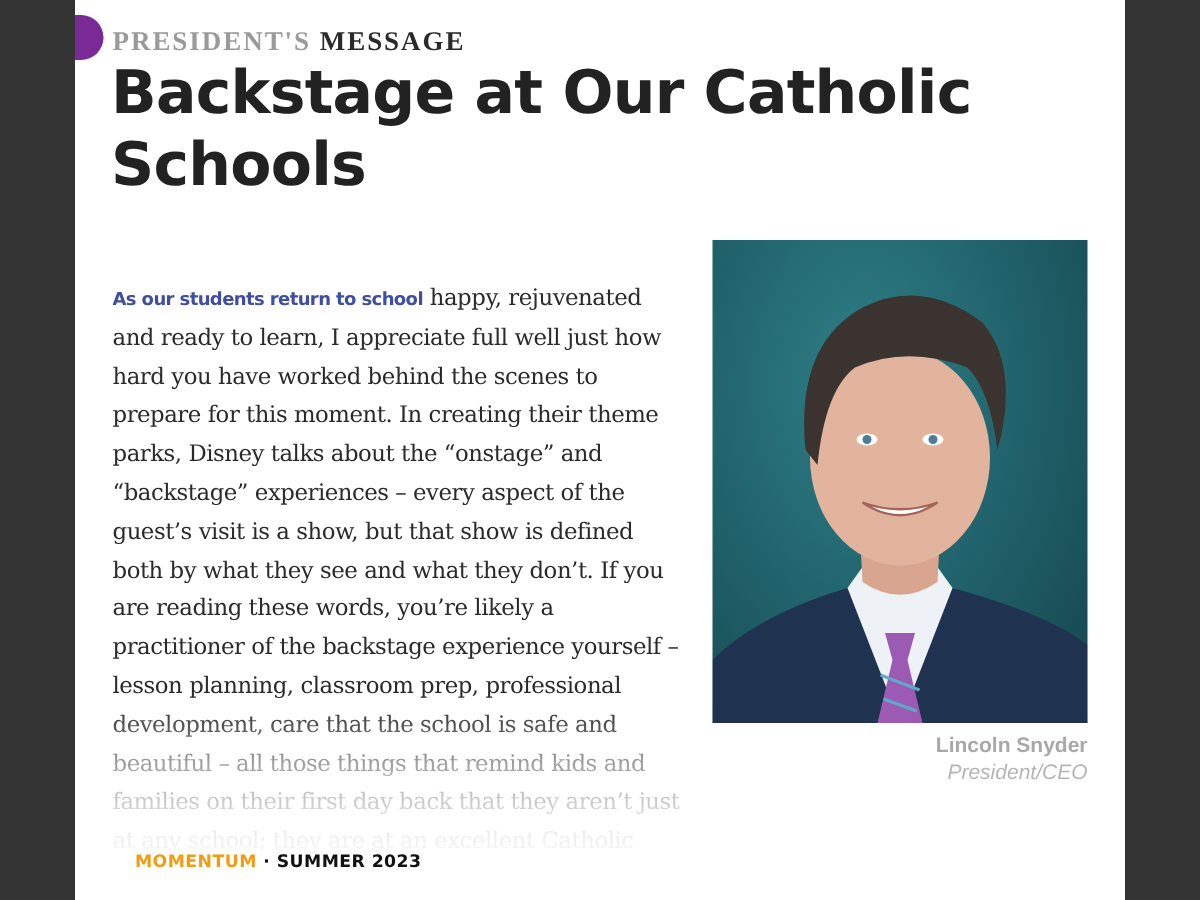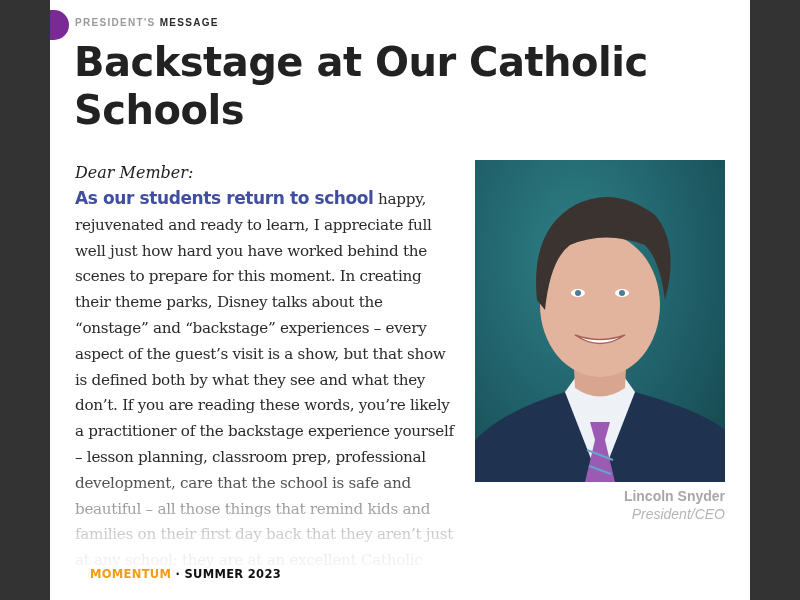--- a/index.html
+++ b/index.html
@@ -11,43 +11,43 @@
     .page {
       position: absolute; left: 50px; top: 0; width: 700px; height: 600px;
       background: #ffffff; overflow: hidden;
     }
     .tab-dot {
       position: absolute; left: -15px; top: 10px; width: 34px; height: 30px;
       border-radius: 0 15px 15px 0; background: #7a2a96;
     }
     .kicker {
       position: absolute; left: 25px; top: 17px;
-      font-family: Liberation Sans, sans-serif; font-weight: bold;
-      font-size: 10px; letter-spacing: 1.3px; color: #2a2a2a;
+      font-family: Liberation Serif, serif; font-weight: bold;
+      font-size: 18px; letter-spacing: 1.3px; color: #2a2a2a;
     }
     .kicker .muted { color: #9a9a9a; }
     .title {
       position: absolute; left: 24px; top: 38px; width: 640px; margin: 0;
       font-family: "DejaVu Sans", sans-serif; font-weight: bold;
       font-size: 40px; line-height: 48px; color: #222222; letter-spacing: -0.5px;
     }
     .salutation {
       position: absolute; left: 25px; top: 163px;
       font-family: "DejaVu Serif", serif; font-style: italic;
       font-size: 16px; color: #222;
     }
     .body-text {
       position: absolute; left: 25px; top: 186px; width: 382px; height: 385px;
       margin: 0; overflow: hidden;
       font-family: "DejaVu Serif", serif; font-size: 15.2px; line-height: 25.8px;
       color: #2a2a2a; letter-spacing: -0.3px;
     }
     .lead {
       font-family: "DejaVu Sans", sans-serif; font-weight: bold;
-      color: #3f4ea0; font-size: 17px; letter-spacing: -0.4px;
+      color: #3f4ea0; font-size: 12px; letter-spacing: -0.4px;
     }
     .fade {
       position: absolute; left: 0; top: 470px; width: 460px; height: 110px;
       background: linear-gradient(to bottom, rgba(255,255,255,0) 0%, rgba(255,255,255,0.55) 35%, rgba(255,255,255,0.9) 75%, #fff 100%);
       pointer-events: none;
     }
     .footer {
       position: absolute; left: 40px; top: 567px;
       font-family: "DejaVu Sans", sans-serif; font-weight: bold; font-size: 11.5px;
       letter-spacing: 0.3px; color: #111;
@@ -75,21 +75,20 @@
 <div class="page">
   <div class="tab-dot"></div>
 
   <div class="kicker">
     <span class="muted">PRESIDENT'S</span>
     <span>MESSAGE</span>
   </div>
 
   <h1 class="title">Backstage at Our Catholic Schools</h1>
 
-  <div class="salutation">Dear Member:</div>
 
   <p class="body-text"><span class="lead">As our students return to school</span><span> happy, rejuvenated and ready to learn, I appreciate full well just how hard you have worked behind the scenes to prepare for this moment. In creating their theme parks, Disney talks about the “onstage” and “backstage” experiences – every aspect of the guest’s visit is a show, but that show is defined both by what they see and what they don’t. If you are reading these words, you’re likely a practitioner of the backstage experience yourself – lesson planning, classroom prep, professional development, care that the school is safe and beautiful – all those things that remind kids and families on their first day back that they aren’t just at any school; they are at an excellent Catholic school.</span></p>
 
   <div class="fade"></div>
 
   <div class="photo" aria-label="Portrait of Lincoln Snyder">
     <svg width="250" height="322" viewBox="0 0 250 322">
 
       <path d="M0 322 L0 280 Q30 250 90 232 L125 270 L160 232 Q225 250 250 270 L250 322 Z" fill="#1f3350"></path>
 

